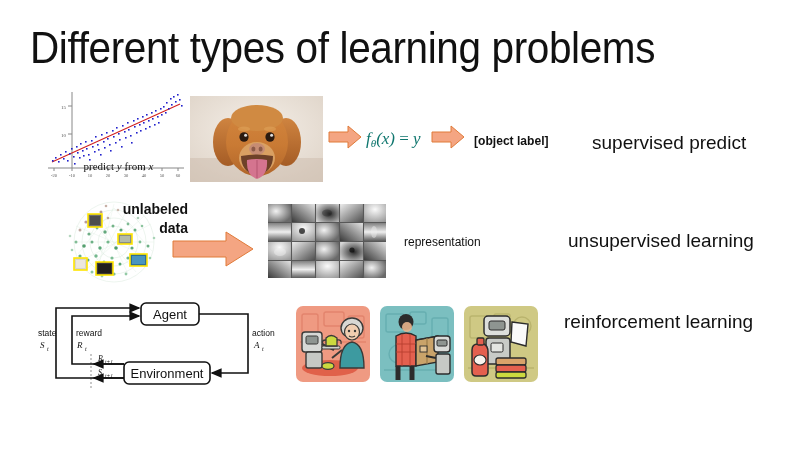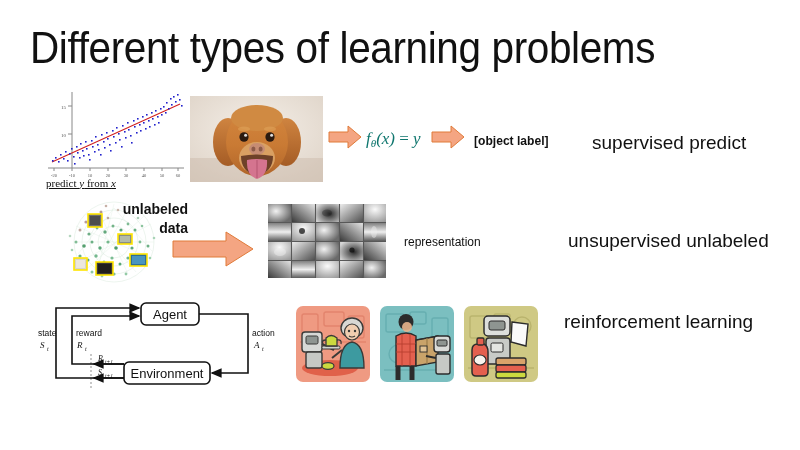--- a/index.html
+++ b/index.html
@@ -22,22 +22,22 @@
     font-family:"Liberation Sans",sans-serif;font-weight:400;
   }
   #lbl-sup{left:592px;top:132px;}
   #lbl-unsup{left:568px;top:230px;}
   #lbl-rl{left:564px;top:311px;}
 
   
   .scatter-wrap{position:absolute;left:46px;top:88px;width:140px;height:100px;}
   .scatter-wrap svg{display:block;}
   .scatter-cap{
-    position:absolute;left:46px;top:177px;width:145px;text-align:left;
-    font-family:"Liberation Serif",serif;font-size:11px;color:#111;text-decoration:underline;
+    position:absolute;left:46px;top:160px;width:145px;text-align:center;
+    font-family:"Liberation Serif",serif;font-size:11px;color:#111;
   }
   .scatter-cap i{font-family:"Liberation Serif",serif;font-style:italic;}
 
   
   .dog{
     position:absolute;left:190px;top:96px;width:133px;height:86px;
     overflow:hidden;background:#efe7df;
   }
   .dog svg{display:block;}
 
@@ -450,21 +450,21 @@
         <line x1="95.5" y1="0" x2="95.5" y2="74"></line>
       <line x1="0" y1="18.5" x2="118" y2="18.5"></line>
         <line x1="0" y1="37.5" x2="118" y2="37.5"></line>
       <line x1="0" y1="56.5" x2="118" y2="56.5"></line>
     </g>
   </svg>
 </div>
 
 <div class="rep-label">representation</div>
 
-<div class="row-label" id="lbl-unsup">unsupervised unlabeled</div>
+<div class="row-label" id="lbl-unsup">unsupervised learning</div>
 
 <div class="rl">
   <svg width="250" height="100" viewBox="0 0 250 100">
     <defs>
       <marker id="ah" markerWidth="7" markerHeight="7" refX="6" refY="3" orient="auto">
         <path d="M0,0 L7,3 L0,6 z" fill="#111"></path>
       </marker>
     </defs>
 
     <rect x="105" y="9" width="58" height="22" rx="5" ry="5" fill="#fff" stroke="#111" stroke-width="1.6"></rect>

